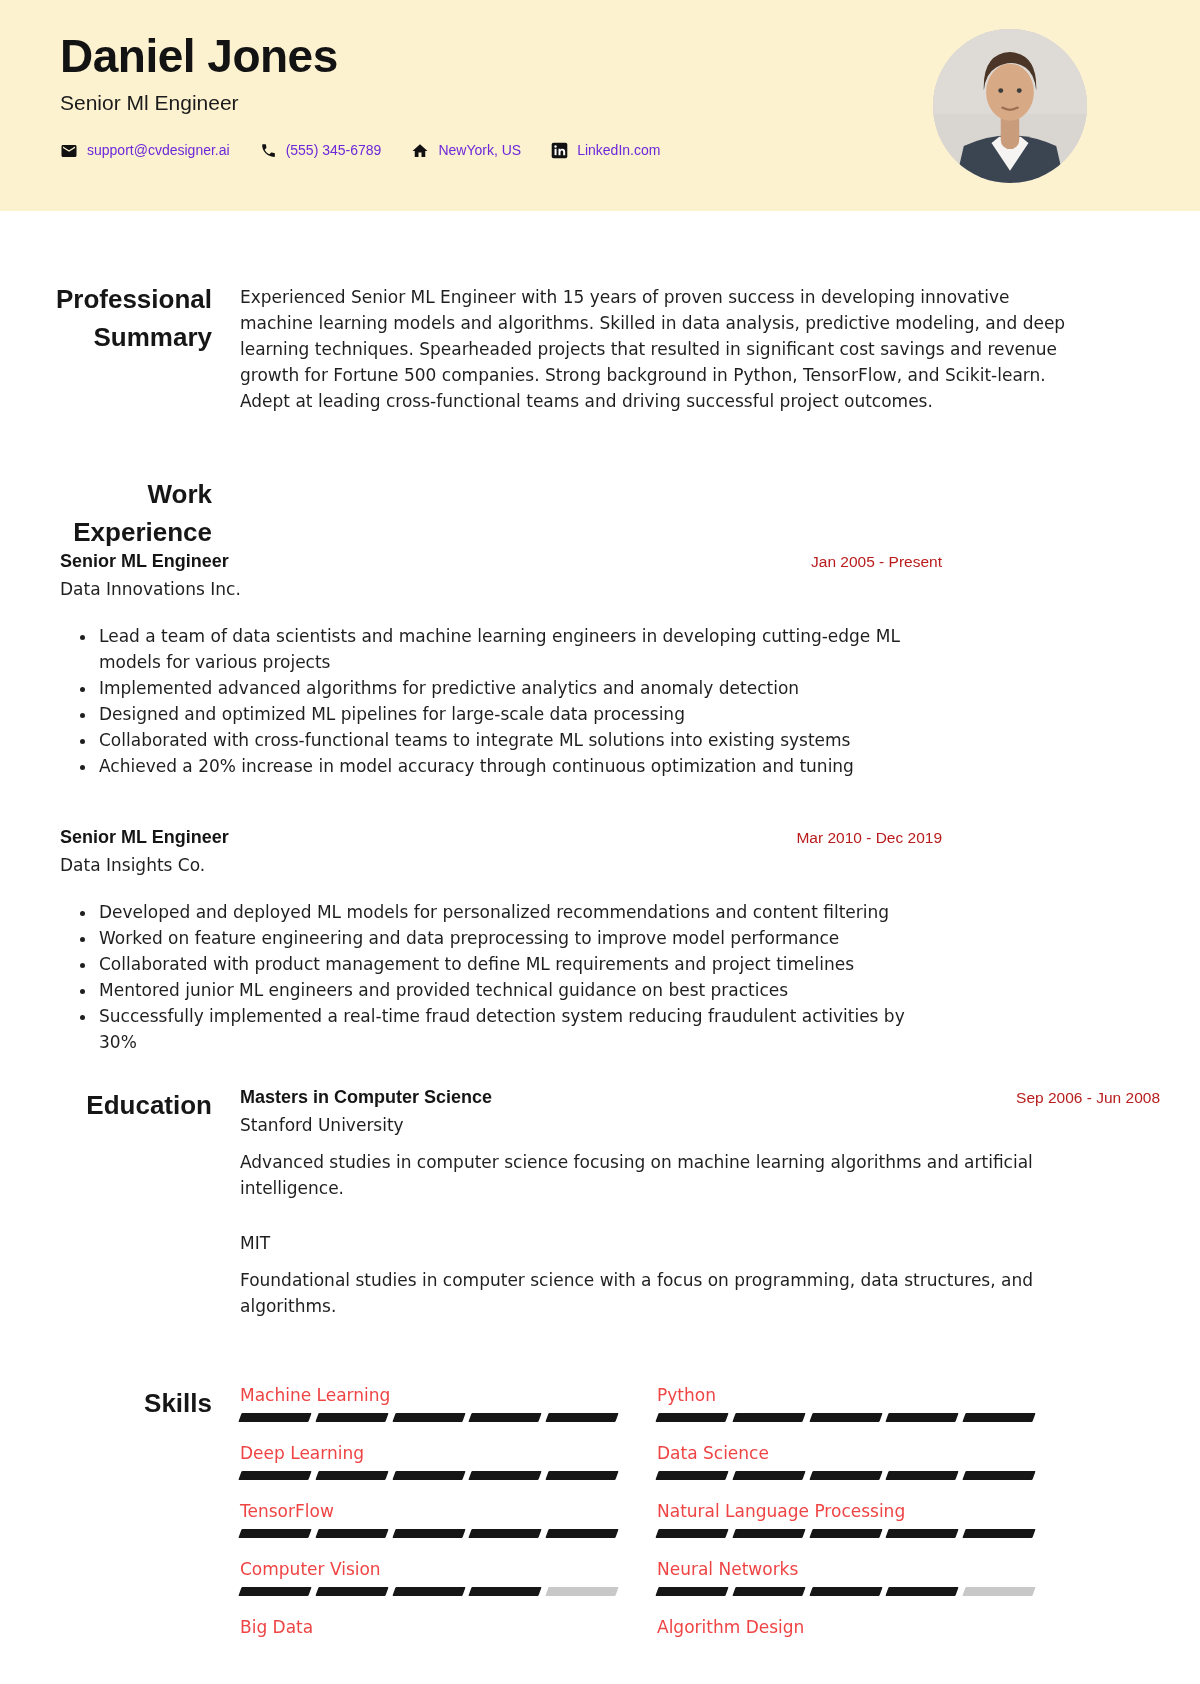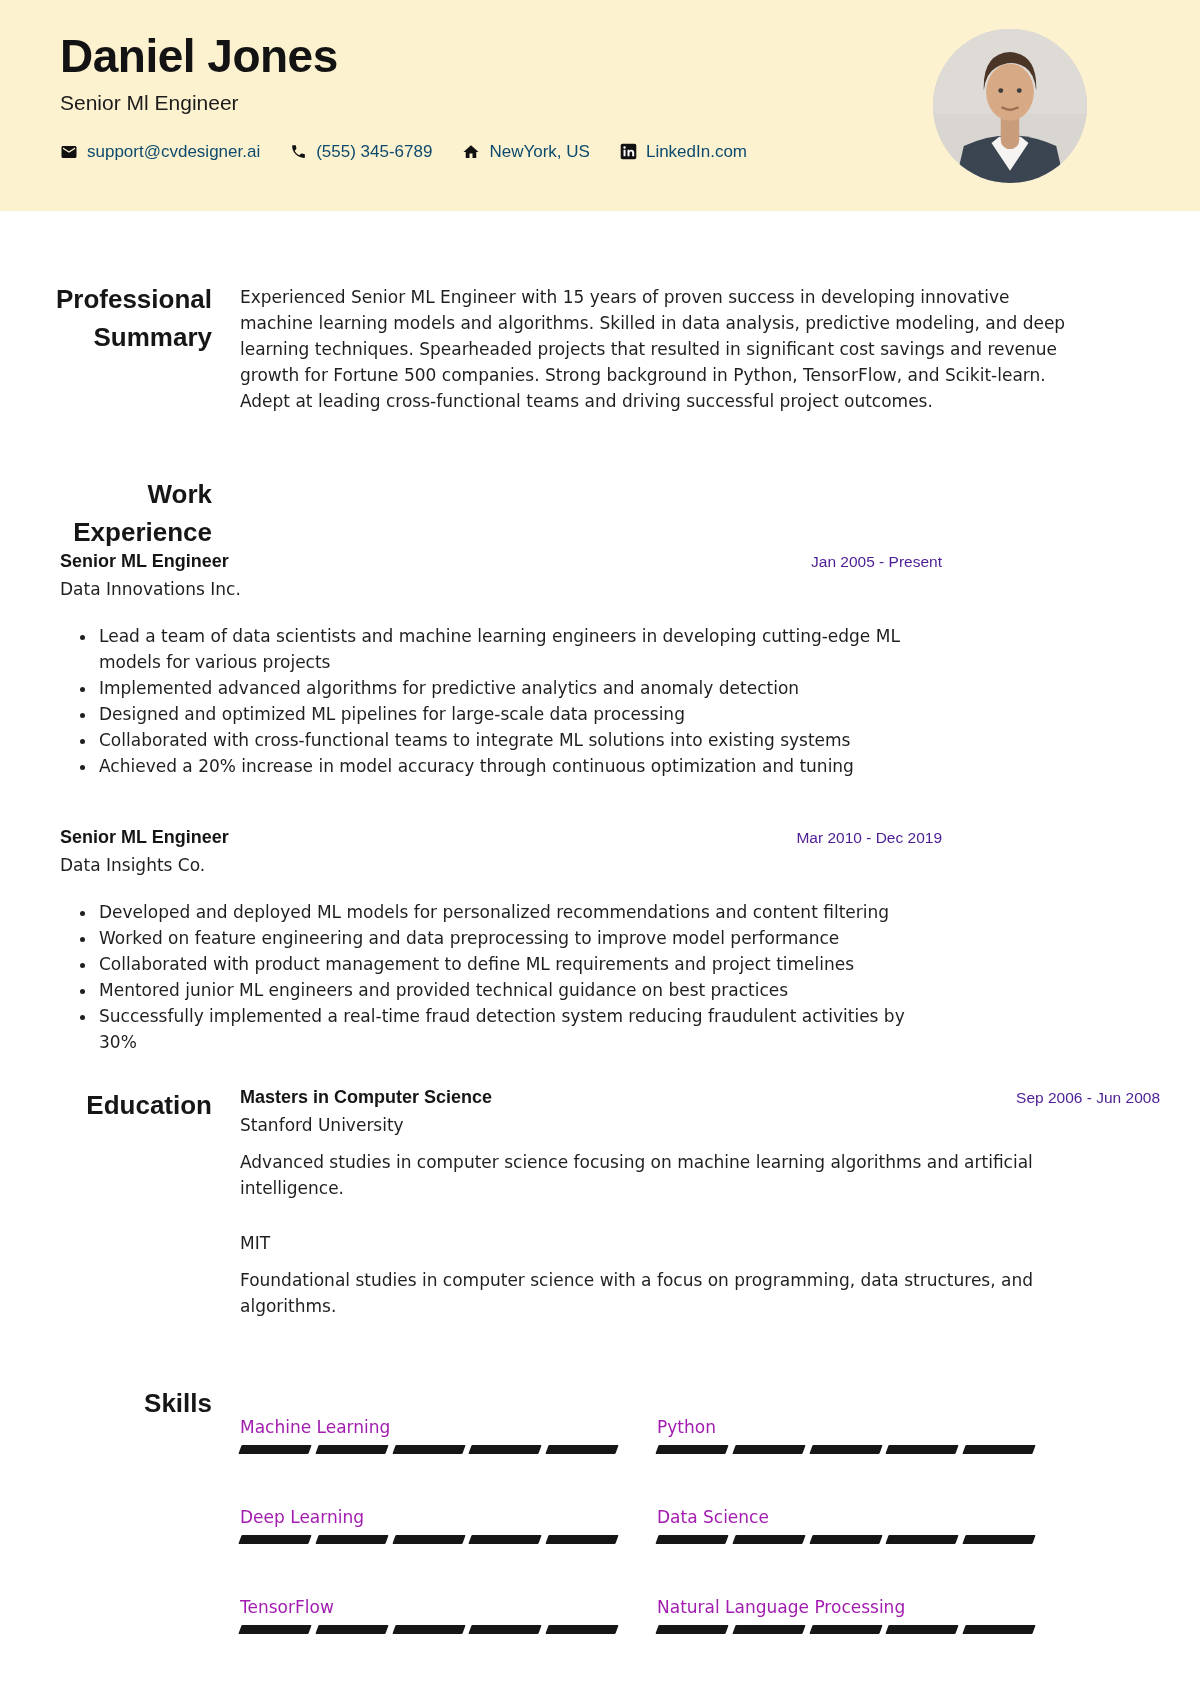--- a/index.html
+++ b/index.html
@@ -16,22 +16,22 @@
   .name{
     font-family:"Liberation Sans",sans-serif;
     font-size:46px;font-weight:700;letter-spacing:-0.5px;
     color:#131313;padding-top:30px;line-height:1.1;
   }
   .job-title-header{
     font-family:"Liberation Sans",sans-serif;
     font-size:21px;font-weight:400;color:#1b1b1b;margin-top:9px;
   }
   .contacts{display:flex;align-items:center;gap:30px;margin-top:27px;}
-  .contact{display:flex;align-items:center;gap:9px;font-family:"Liberation Sans",sans-serif;
-    font-size:17px;color:#0c4a6e;}
+  .contact{display:flex;align-items:flex-start;gap:9px;font-family:"Liberation Sans",sans-serif;
+    font-size:14px;color:#6d28d9;}
   .contact svg{display:block;}
   .avatar{
     position:absolute;top:29px;right:113px;width:154px;height:154px;
     border-radius:50%;overflow:hidden;background:#d9d5d1;
   }
   .avatar svg{display:block;width:100%;height:100%;}
   
   .main{padding:0 40px 0 32px;box-sizing:border-box;width:1200px;}
   .section{display:flex;align-items:flex-start;}
   .section-heading{
@@ -41,34 +41,34 @@
   }
   .section-body{margin-left:28px;flex:1;min-width:0;}
   .sec-summary{margin-top:70px;}
   .sec-work{margin-top:62px;flex-direction:column;}
   .sec-education{margin-top:32px;}
   .sec-skills{margin-top:66px;}
   
   .paragraph{font-size:17px;line-height:26px;color:#1f1f1f;max-width:845px;margin-top:3px;}
   .entry-header{display:flex;justify-content:space-between;align-items:baseline;}
   .entry-title{font-family:"Liberation Sans",sans-serif;font-size:18px;font-weight:700;color:#151515;}
-  .entry-date{font-family:"Liberation Sans",sans-serif;font-size:15.5px;color:#4c1d95;white-space:nowrap;margin-left:20px;}
+  .entry-date{font-family:"Liberation Sans",sans-serif;font-size:15.5px;color:#b91c1c;white-space:nowrap;margin-left:20px;}
   .entry-sub{font-size:17px;color:#1f1f1f;margin-top:7px;}
   ul.bullets{margin:24px 0 0 0;padding:0 0 0 37px;max-width:845px;}
   ul.bullets li{font-size:17px;line-height:26px;color:#1f1f1f;margin:0;padding-left:2px;}
   li.gap-above{margin-top:26px;}
   .job+.job{margin-top:48px;}
   .edu-desc{font-size:17px;line-height:26px;color:#1f1f1f;max-width:845px;margin-top:14px;}
   .edu-item+.edu-item{margin-top:32px;}
   
   .skills-grid{
     display:grid;grid-template-columns:377px 377px;
     column-gap:40px;row-gap:21px;
   }
-  .skill-label{font-size:17px;color:#a21caf;margin-top:32px;}
+  .skill-label{font-size:17px;color:#ef4444;}
   .skill-bar{display:flex;gap:7px;margin-top:8px;height:9px;}
   .seg{flex:1;height:9px;transform:skewX(-20deg);border-radius:1px;}
   .seg.filled{background:#161616;}
   .seg.empty{background:#c8c8c8;}
 </style>
 </head>
 <body>
 
 <div class="header">
   <div class="name">Daniel Jones</div>

